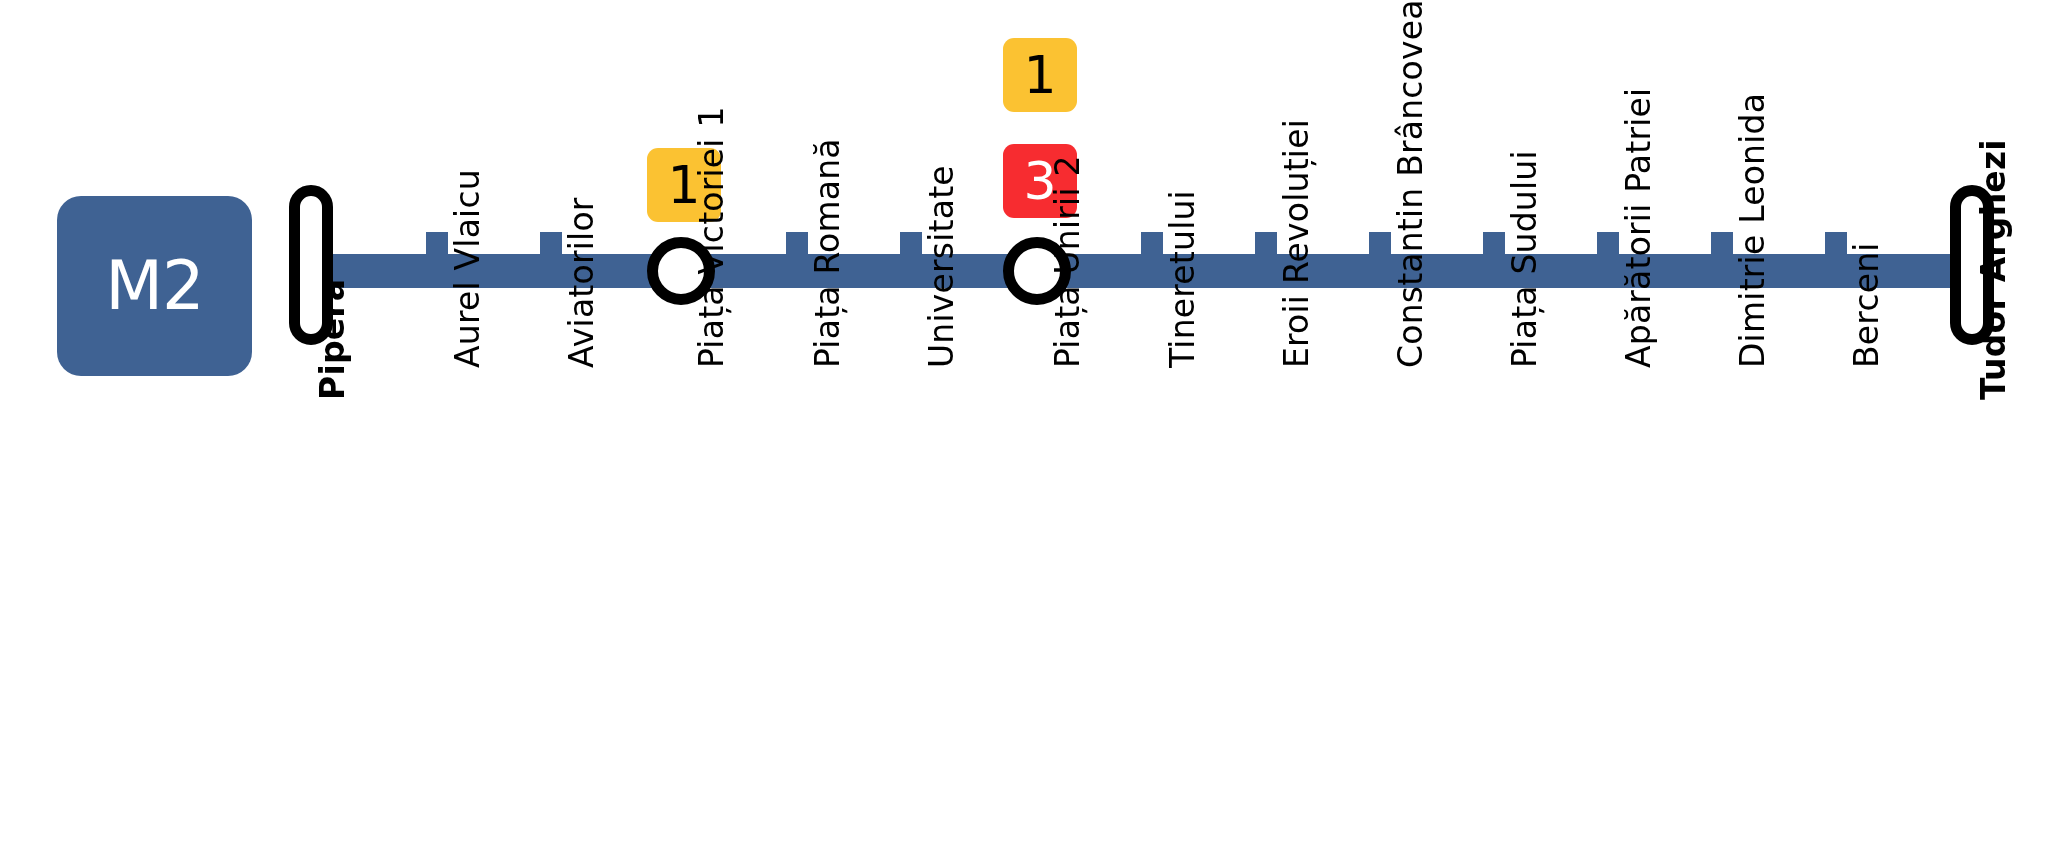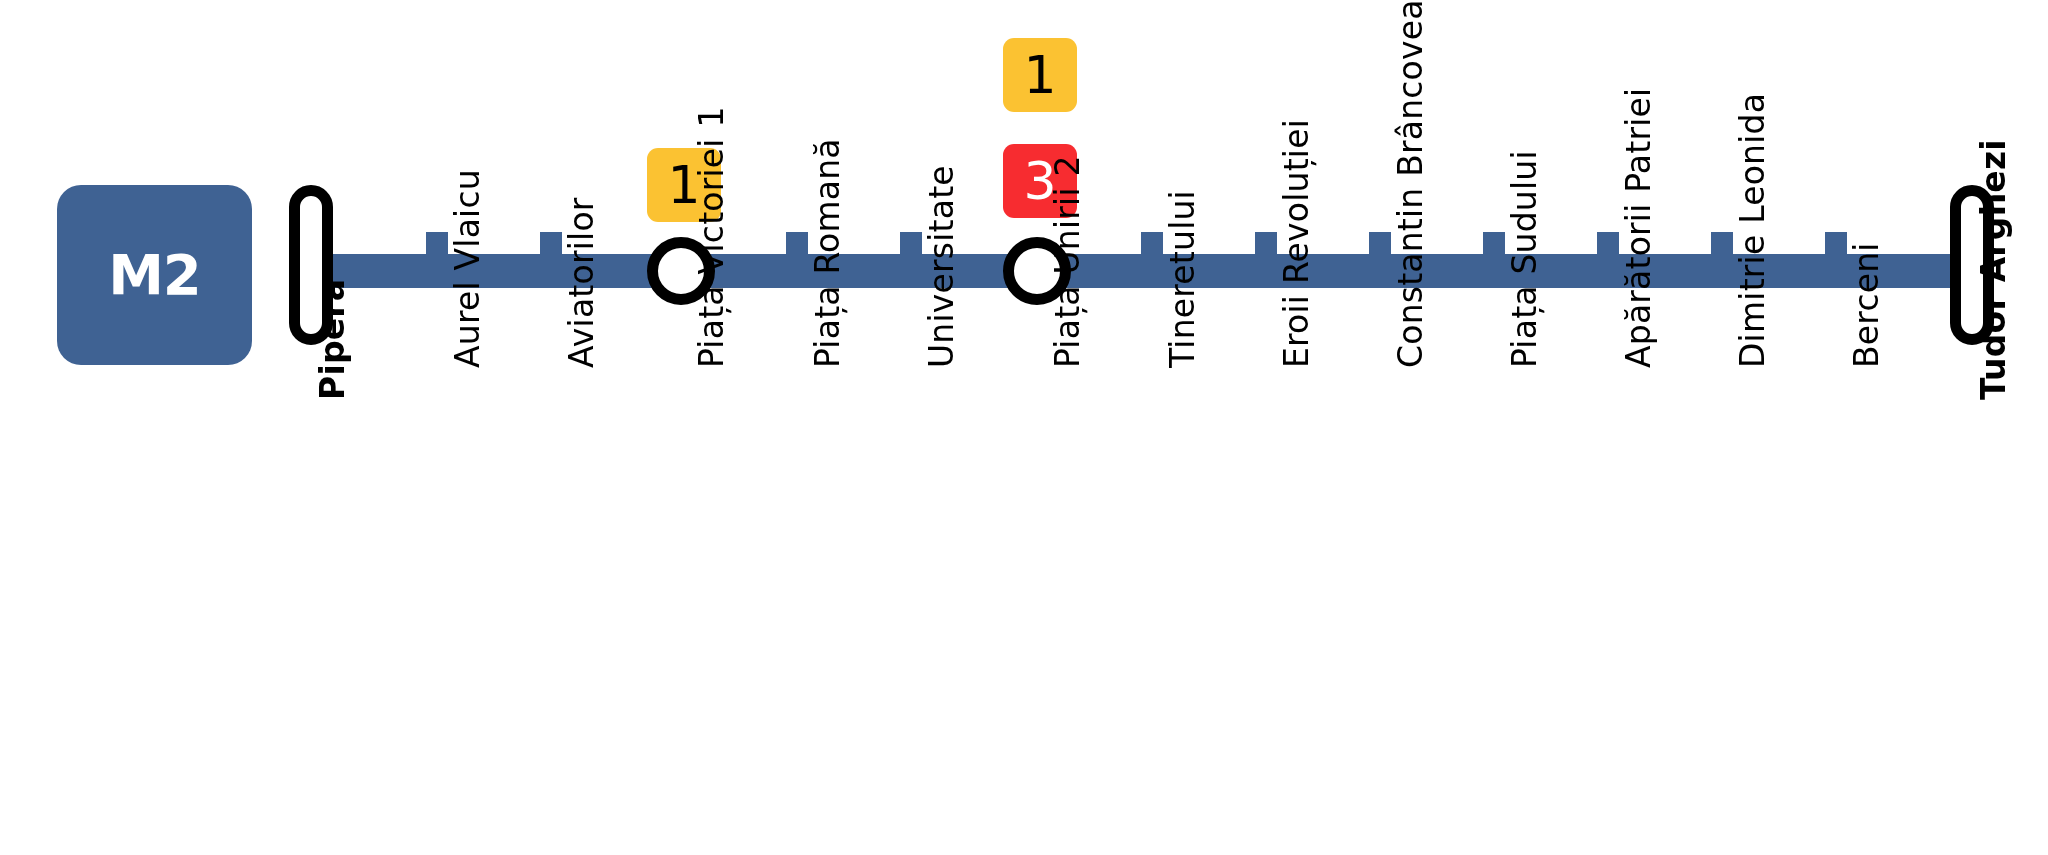--- a/index.html
+++ b/index.html
@@ -13,30 +13,30 @@
     height: 855px;
     background: #ffffff;
     font-family: "DejaVu Sans", sans-serif;
     overflow: hidden;
   }
 
   
   #line-badge {
     position: absolute;
     left: 57px;
-    top: 185px;
+    top: 196px;
     width: 195px;
     height: 180px;
     border-radius: 24px;
     display: flex;
     align-items: center;
     justify-content: center;
     color: #ffffff;
-    font-size: 56px;
-    font-weight: 700;
+    font-size: 67px;
+    font-weight: 400;
     letter-spacing: -1px;
     line-height: 1;
   }
 
   
   #trunk {
     position: absolute;
     left: 300px;
     top: 254px;
     width: 1670px;

